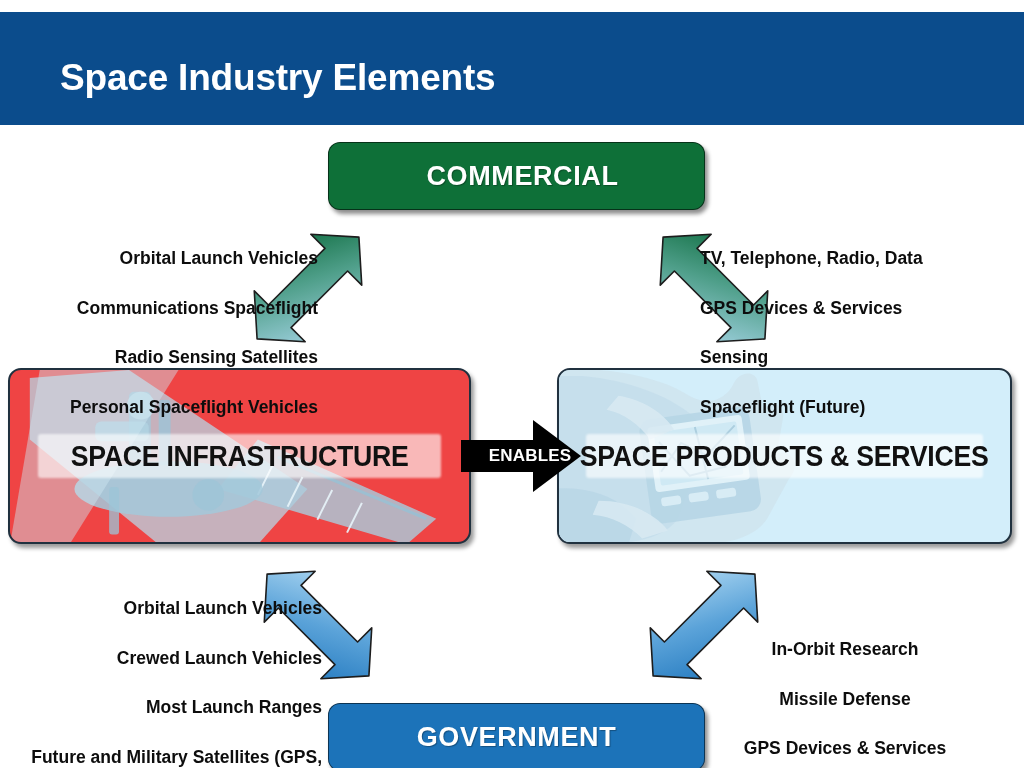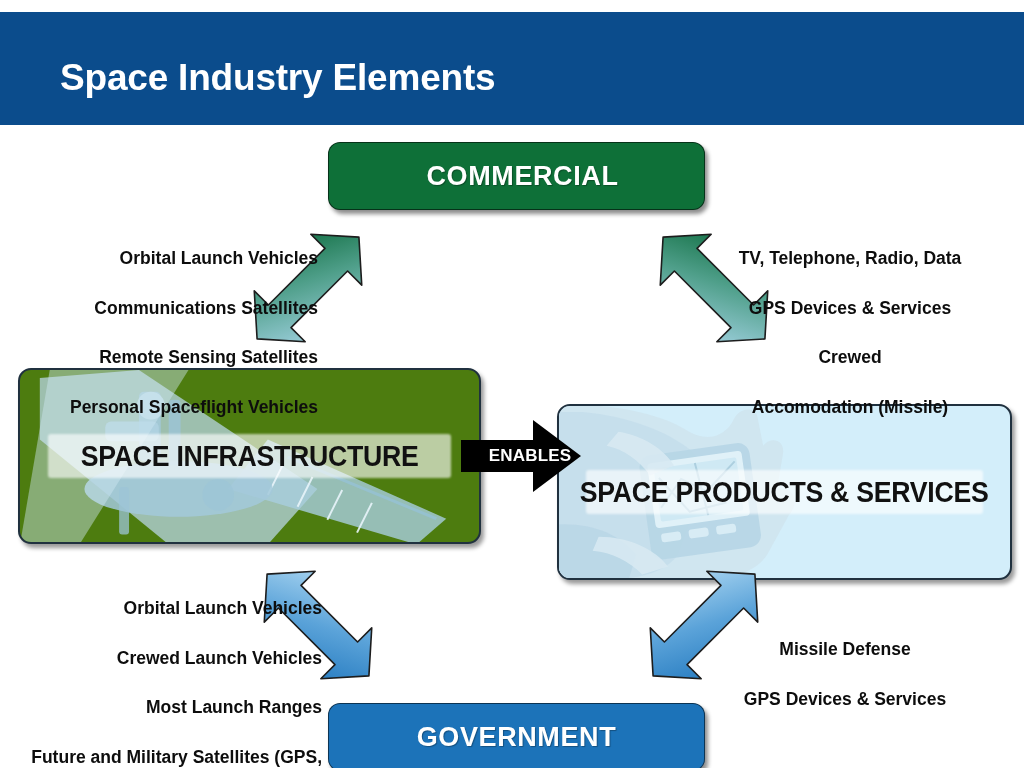--- a/index.html
+++ b/index.html
@@ -91,21 +91,21 @@
     top: 356px;
     height: 176px;
     background: #d3eefa;
     border: 2px solid #20313f;
     border-radius: 13px;
     box-shadow: 3px 4px 4px rgba(0,0,0,0.40);
     overflow: hidden;
     box-sizing: border-box;
   }
   #box-infrastructure { left: 8px;  width: 463px; }
-  #box-products      { left: 557px; width: 455px; margin-top: 36px; }
+  #box-products      { left: 557px; width: 455px; }
 
   .wide-label {
     position: absolute;
     left: 0;
     top: 50%;
     transform: translateY(-50%);
     width: 100%;
     text-align: center;
     font-size: 29px;
     font-weight: bold;
@@ -179,21 +179,21 @@
     position: absolute;
     font-size: 17.5px;
     line-height: 1.42;
     color: #0d0d0d;
     font-weight: bold;
     font-family: "Liberation Sans", sans-serif;
     white-space: pre-line;
     z-index: 6;
   }
   #text-tl { left: 0px;   top: 209px; width: 318px; text-align: right; }
-  #text-tr { left: 700px; top: 209px; width: 300px; text-align: center; }
+  #text-tr { left: 700px; top: 209px; width: 300px; }
   #text-bl { left: 0px;   top: 559px; width: 322px; text-align: right; }
   #text-br { left: 700px; top: 600px; width: 290px; text-align: center; }
 
   .corner-text div { white-space: nowrap; }
   #text-tr div, #text-br div { white-space: nowrap; }
 </style>
 </head>
 <body>
 
 <div id="slide">
@@ -203,21 +203,21 @@
   <div id="page-title">Space Industry Elements</div>
 
   <div class="pill-box" id="box-commercial" style="background: rgb(14, 112, 56); padding-left: 12px;">
     <span class="pill-label">COMMERCIAL</span>
   </div>
 
   <div class="pill-box" id="box-government" style="background: rgb(28, 115, 185);">
     <span class="pill-label">GOVERNMENT</span>
   </div>
 
-  <div class="wide-box" id="box-infrastructure" style="background: #4d7c0f; margin-left: 10px;">
+  <div class="wide-box" id="box-infrastructure" style="background: #ef4444;">
     <svg class="wm" viewBox="0 0 463 176" preserveAspectRatio="none">
       <defs>
         <linearGradient id="issPanel" x1="0" y1="0" x2="1" y2="1">
           <stop offset="0%" stop-color="#b9d7e6"></stop>
           <stop offset="100%" stop-color="#cfe6f1"></stop>
         </linearGradient>
       </defs>
 
       <polygon points="20,8 120,0 300,120 250,176 150,176 20,70" fill="#b8d6e4" opacity="0.75"></polygon>
       <polygon points="250,70 430,150 400,176 210,120" fill="#a9cedf" opacity="0.8"></polygon>
@@ -329,39 +329,40 @@
         <stop offset="100%" stop-color="#1f76bd"></stop>
       </linearGradient>
     </defs>
     <g transform="rotate(-45 86 81)">
       <polygon points="14,81 46,45 46,65 126,65 126,45 158,81 126,117 126,97 46,97 46,117" fill="url(#gradBR)" stroke="#1d1d1d" stroke-width="1.6" stroke-linejoin="round"></polygon>
     </g>
   </svg>
 
   <div class="corner-text" id="text-tl">
     <div>Orbital Launch Vehicles</div>
-    <div>Communications Satellites</div>
-    <div>Remote Sensing Satellites</div>
+    <div>Communications Spaceflight</div>
+    <div>Radio Sensing Satellites</div>
     <div>Personal Spaceflight Vehicles</div>
   </div>
 
   <div class="corner-text" id="text-tr">
     <div>TV, Telephone, Radio, Data</div>
     <div>GPS Devices &amp; Services</div>
-    <div>Crewed</div>
-    <div>Accomodation (Missile)</div>
+    <div>Sensing</div>
+    <div>Spaceflight (Future)</div>
   </div>
 
   <div class="corner-text" id="text-bl">
     <div>Orbital Launch Vehicles</div>
     <div>Crewed Launch Vehicles</div>
     <div>Most Launch Ranges</div>
     <div>Future and Military Satellites (GPS,</div>
     
     
   </div>
 
   <div class="corner-text" id="text-br">
+    <div>In-Orbit Research</div>
     <div>Missile Defense</div>
     <div>GPS Devices &amp; Services</div>
   </div>
 
 </div>
 
 </body></html>

